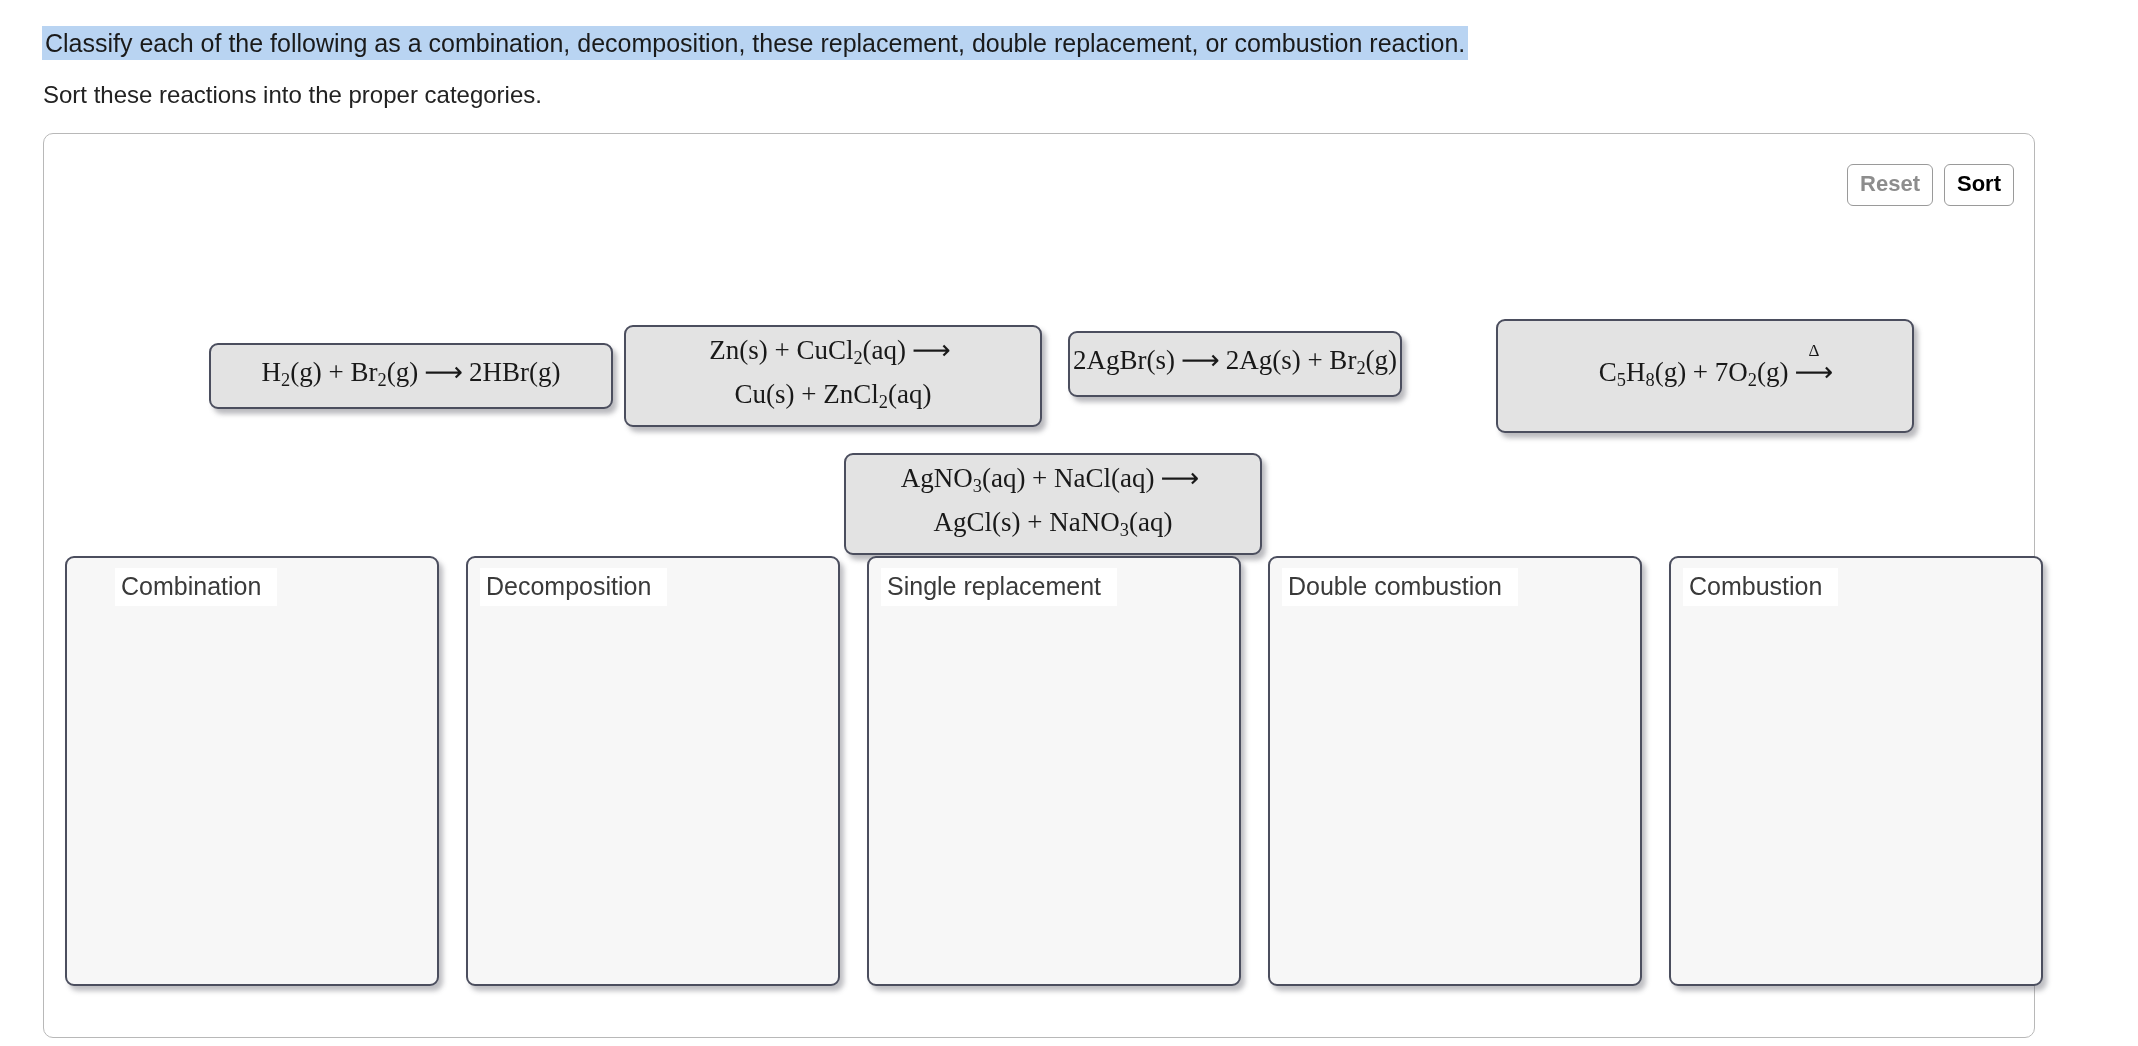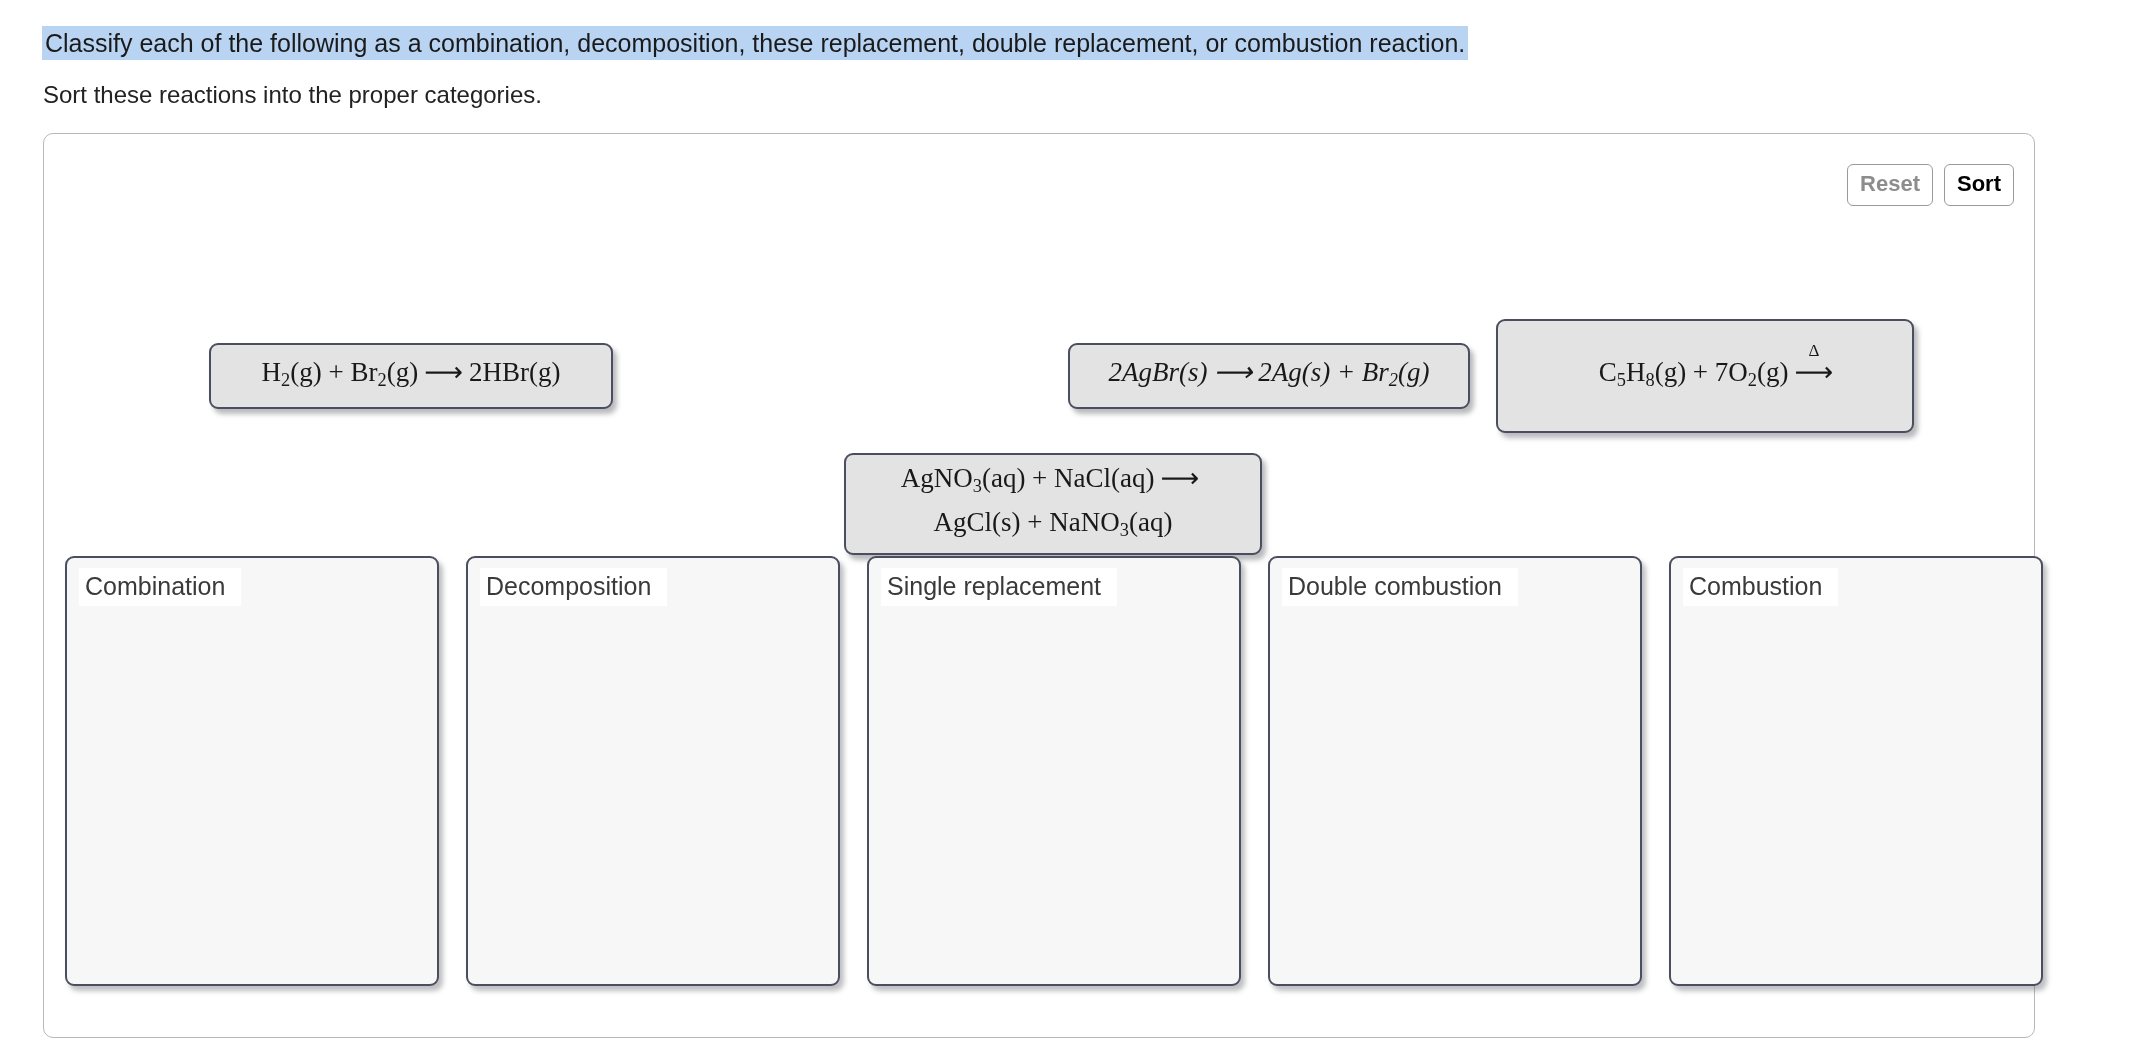--- a/index.html
+++ b/index.html
@@ -111,21 +111,21 @@
     position: absolute;
     top: -21px;
     left: 50%;
     transform: translateX(-50%);
     font-size: 17px;
   }
 
   
   #tile-0 { left: 165px; top: 86px;  width: 404px;  height: 66px; }
   #tile-1 { left: 580px; top: 68px;  width: 418px;  height: 102px; }
-  #tile-2 { left: 1024px; top: 86px; width: 402px;  height: 66px; font-style: italic; }
+  #tile-2 { left: 1024px; top: 74px; width: 334px;  height: 66px; }
   #tile-3 { left: 1452px; top: 62px; width: 418px;  height: 114px; padding-left: 28px; }
   #tile-4 { left: 800px;  top: 196px; width: 418px; height: 102px; }
 
   
   .dropzones {
     position: absolute;
     left: 21px;
     top: 422px;
     width: 1950px;
     height: 432px;
@@ -145,21 +145,21 @@
   .dz-label {
     display: inline-block;
     margin: 10px 0 0 12px;
     padding: 2px 16px 4px 6px;
     background: #ffffff;
     font-size: 25px;
     line-height: 32px;
     color: #3a3a3a;
     white-space: nowrap;
   }
-  #dz-0 { left: 0px; }
+  #dz-0 { left: 0px; padding-left: 36px; }
   #dz-1 { left: 401px; }
   #dz-2 { left: 802px; }
   #dz-3 { left: 1203px; }
   #dz-4 { left: 1604px; }
 </style>
 </head>
 <body>
 
 <div class="question-line">Classify each of the following as a combination, decomposition, these replacement, double replacement, or combustion reaction.</div>
 
@@ -171,20 +171,26 @@
     <button class="tb-btn reset">Reset</button>
     <button class="tb-btn help">Sort</button>
   </div>
 
   <div class="tiles-row">
     <div class="tile" id="tile-0">
       <div class="eq" title="H2(g) + Br2(g) ⟶ 2HBr(g)">
           <div>H<sub>2</sub>(g) + Br<sub>2</sub>(g)<span class="arrow">⟶</span>2HBr(g)</div>
         </div>
     </div>
+    <div class="tile" id="tile-1">
+      <div class="eq" title="Zn(s) + CuCl2(aq) ⟶ Cu(s) + ZnCl2(aq)">
+          <div>Zn(s) + CuCl<sub>2</sub>(aq)<span class="arrow">⟶</span></div>
+          <div>Cu(s) + ZnCl<sub>2</sub>(aq)</div>
+        </div>
+    </div>
     <div class="tile" id="tile-2">
       <div class="eq" title="2AgBr(s) ⟶ 2Ag(s) + Br2(g)">
           <div>2AgBr(s)<span class="arrow">⟶</span>2Ag(s) + Br<sub>2</sub>(g)</div>
         </div>
     </div>
     <div class="tile" id="tile-3">
       <div class="eq" title="C5H8(g) + 7O2(g) →(Δ) 5CO2(g) + 4H2O(g)">
           <div>C<sub>5</sub>H<sub>8</sub>(g) + 7O<sub>2</sub>(g)<span class="arrow">⟶<span class="delta">Δ</span></span></div>
         </div>
     </div>

